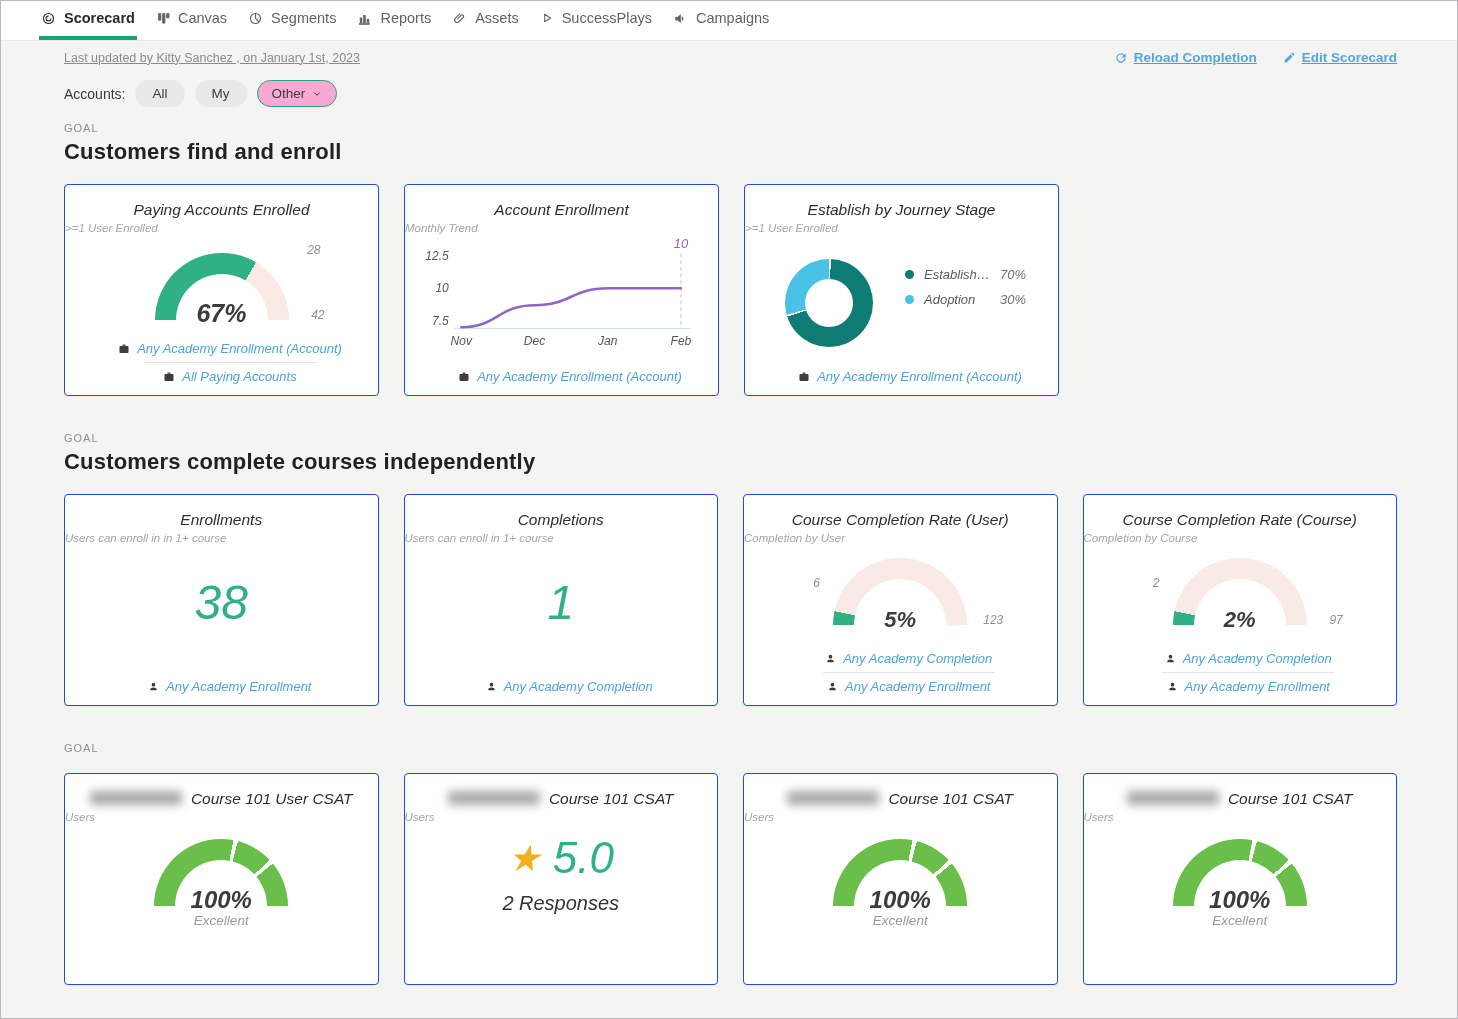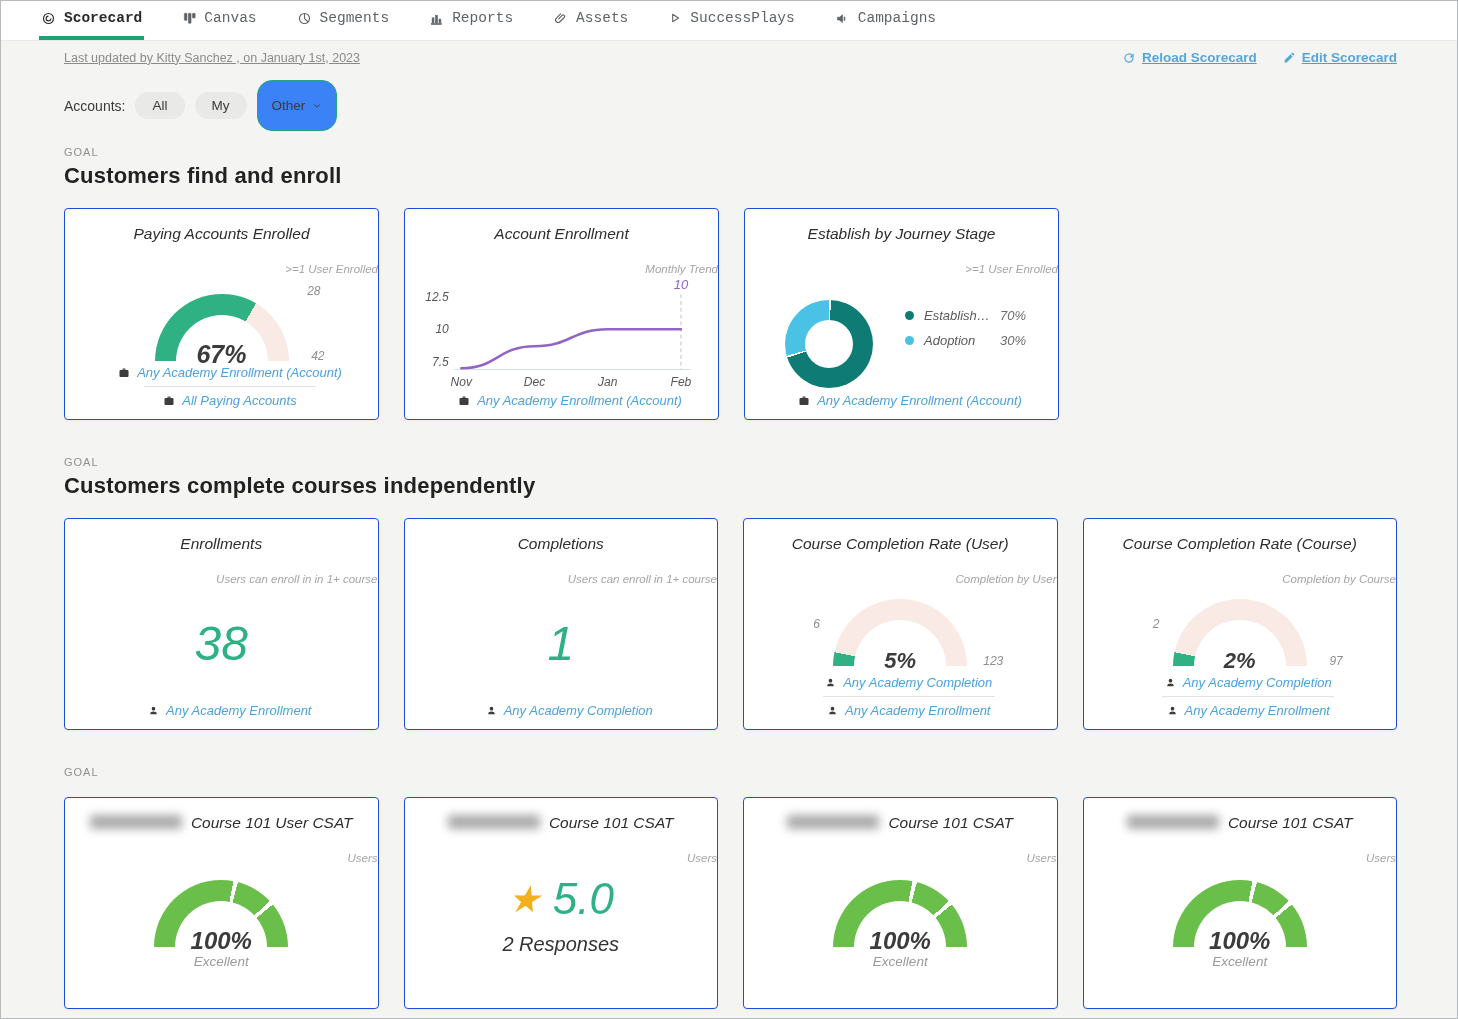--- a/index.html
+++ b/index.html
@@ -16,47 +16,47 @@
            font-size:12px; color:#4c4c4c; background:#fff; }
   .spacer { flex:1; }
   .invite-btn { display:inline-flex; align-items:center; gap:8px; border:1px solid #0f9d63;
                 color:#0f9d63; background:#fff; border-radius:4px; padding:8px 17px;
                 font-size:13px; font-weight:700; letter-spacing:.6px; cursor:pointer; }
   .kebab { width:32px; height:32px; border-radius:50%; border:1px solid #ededed; background:#fff;
            box-shadow:0 1px 3px rgba(0,0,0,.10); margin-left:13px; display:flex; flex-direction:column;
            align-items:center; justify-content:center; gap:2.5px; cursor:pointer; }
   .kebab i { width:3px; height:3px; border-radius:50%; background:#3c3c3c; }
 
-  .tabs { display:flex; gap:36px; padding-left:2px;font-family:Liberation Mono, monospace; }
+  .tabs { display:flex; gap:17px; padding-left:2px; }
   .tab { display:flex; align-items:center; gap:8px; font-size:14.5px; color:#5f6368;
          padding:9px 2px 10px; border-bottom:4px solid transparent; cursor:pointer; }
   .tab svg { stroke:currentColor; }
   .tab.active { color:#2a2a2a; font-weight:700; border-bottom-color:#18a473; }
 
   
   .content { padding:9px 60px 0 63px; }
   .meta-row { display:flex; align-items:center; font-size:12.5px; color:#8b8b8b;text-decoration:underline; }
   .meta-links { margin-left:auto; display:flex; gap:26px; }
   .blue-link { color:#55a6da; font-size:13.5px; font-weight:700; display:inline-flex;
                align-items:center; gap:6px; cursor:pointer; text-decoration:none; }
 
   .accounts-row { margin-top:15px; display:flex; align-items:center; gap:10px;
                   font-size:14px; color:#3b3b3b; }
   .pill { background:#e9e9e8; border-radius:15px; padding:6px 17px; font-size:13.5px;
           color:#3b3b3b; cursor:pointer; }
-  .pill.outline { background:#3b82f6; border:1px solid #1ea878; display:inline-flex;
-                  align-items:center; gap:7px; padding:17px 14px; }
+  .pill.outline { background:#f9a8d4; border:1px solid #1ea878; display:inline-flex;
+                  align-items:center; gap:7px; padding:5px 14px; }
 
   .goal-label { margin-top:15px; font-size:11px; letter-spacing:1px; color:#8f8f8f; }
   .goal-title { margin-top:5px; font-size:22px; font-weight:700; color:#222; letter-spacing:.2px; }
   .cards { display:flex; gap:25px; margin-top:19px; }
   .card { width:315px; height:212px; background:#fff; border:1px solid #1d4ed8; border-radius:4px;
           box-shadow:0 1px 2px rgba(0,0,0,.04); position:relative; padding-top:16px;font-style:italic; }
   .card-title { text-align:center; font-size:15.5px; color:#2e2e2e; }
-  .card-sub { text-align:right; font-size:11.5px; color:#a5a5a5; margin-top:20px; }
+  .card-sub { text-align:left; font-size:11.5px; color:#a5a5a5; margin-top:3px; }
   .blur-chip { display:inline-block; width:92px; height:14px; border-radius:2px;
                background:#a9a9a9; filter:blur(5px); vertical-align:-1px; margin-right:9px; }
 
   .card-links { position:absolute; bottom:11px; left:17px; right:0;text-align:right; }
   .card-link { display:flex; justify-content:center; align-items:center; gap:7px;
                font-size:13px; font-weight:500; color:#4ba3dc; cursor:pointer; }
   .link-divider { width:172px; margin:6px auto; border-top:1px solid #e2e2e2; }
 
   
   .gauge-wrap { position:relative; width:134px; height:67px; margin:19px auto 0; }
@@ -174,21 +174,21 @@
 
     <div class="meta-row">
       <span>Last updated by Kitty Sanchez , on January 1st, 2023</span>
       <div class="meta-links">
         <a class="blue-link">
           <span class="icon">
             <svg width="14" height="14" viewBox="0 0 24 24" fill="#55a6da">
                 <path d="M17.65 6.35A8 8 0 1 0 20 12h-2.1a6 6 0 1 1-1.7-4.2L13 11h7V4l-2.35 2.35z"></path>
               </svg>
           </span>
-          <span>Reload Scorecard</span>
+          <span>Reload Completion</span>
         </a>
         <a class="blue-link">
           <span class="icon">
             <svg width="13" height="13" viewBox="0 0 24 24" fill="#55a6da">
                 <path d="M3 17.25V21h3.75L17.8 9.94l-3.75-3.75L3 17.25zM20.7 7a1 1 0 0 0 0-1.4L18.4 3.3a1 1 0 0 0-1.4 0l-1.8 1.8 3.75 3.75L20.7 7z"></path>
               </svg>
           </span>
           <span>Edit Scorecard</span>
         </a>
       </div>

